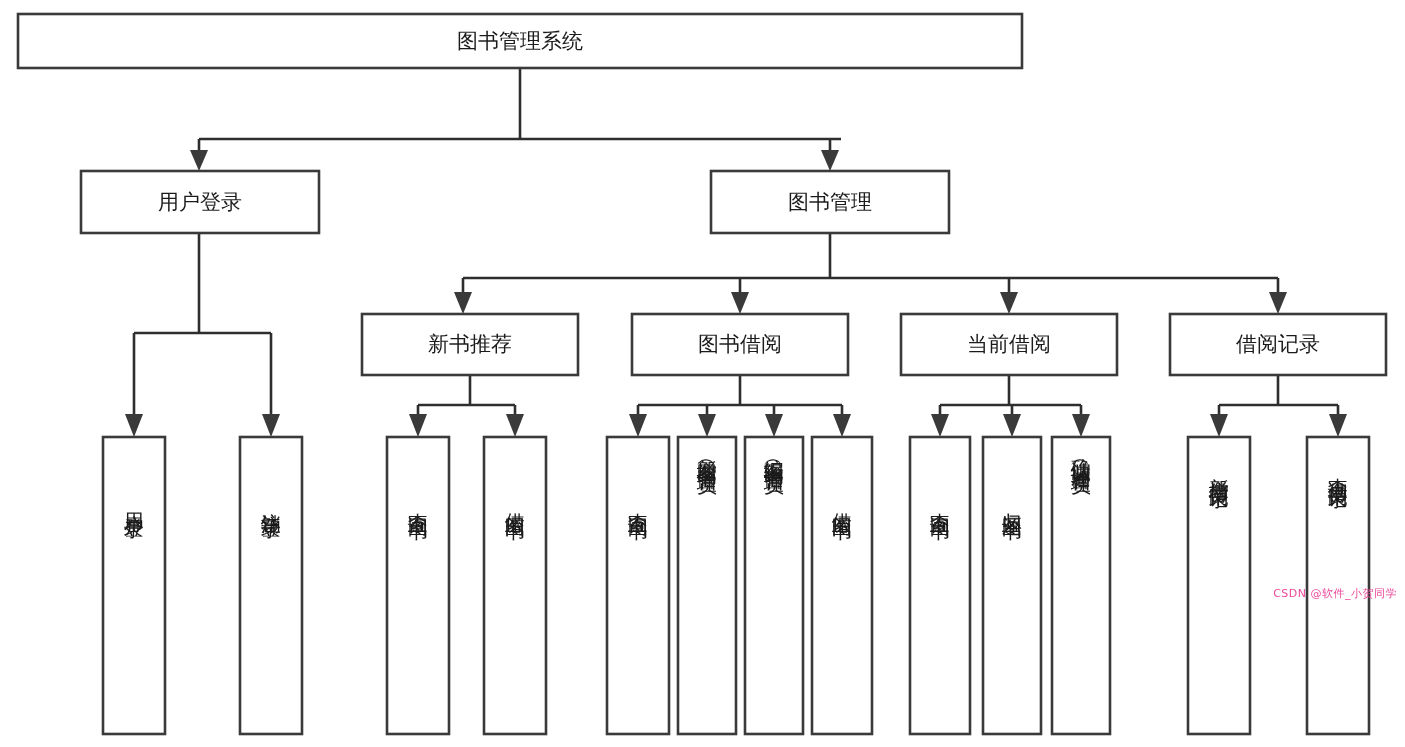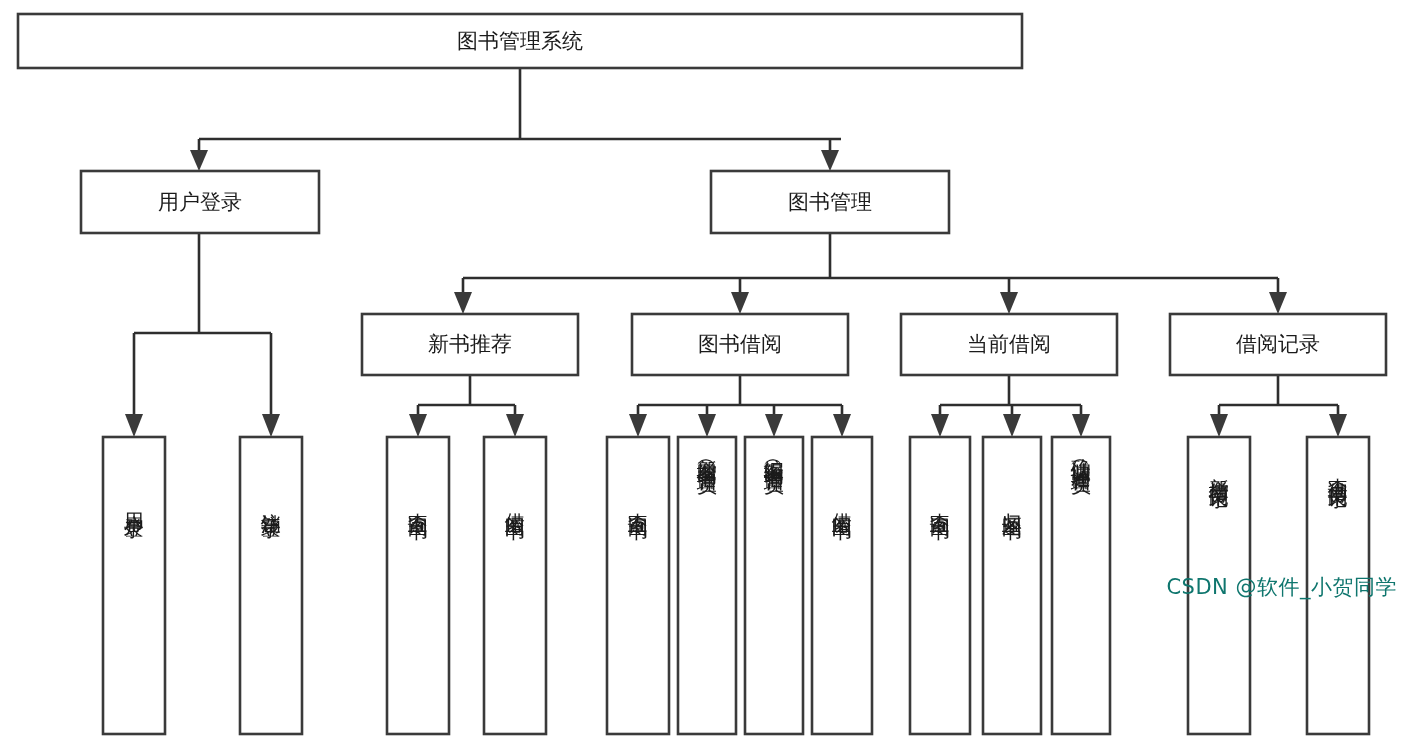--- a/index.html
+++ b/index.html
@@ -65,22 +65,22 @@
     letter-spacing: 2.5px;
     color: #1b1b1b;
     white-space: nowrap;
     text-align: left;
   }
   #watermark {
     position: absolute;
     right: 8px;
     bottom: 6px;
     font-family: "DejaVu Sans", "Liberation Sans", sans-serif;
-    font-size: 21px;
-    color: #0f766e;
+    font-size: 11px;
+    color: #ec4899;
     letter-spacing: 0.5px;
     white-space: nowrap;
     text-align: center;
   }
 </style>
 </head>
 <body>
 
 <div id="diagram-root">
 

